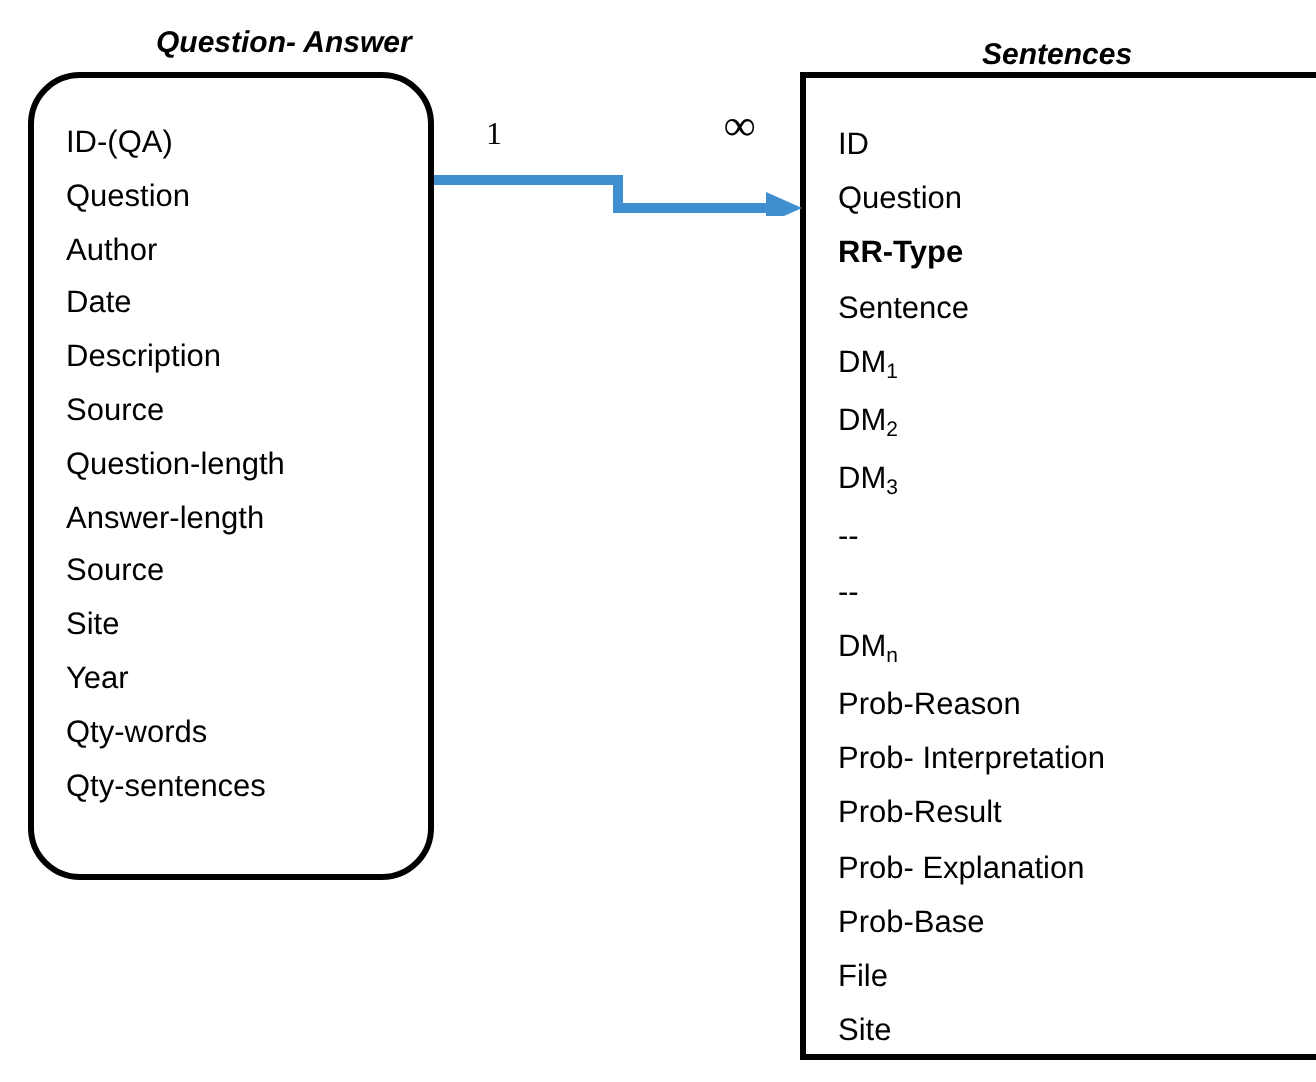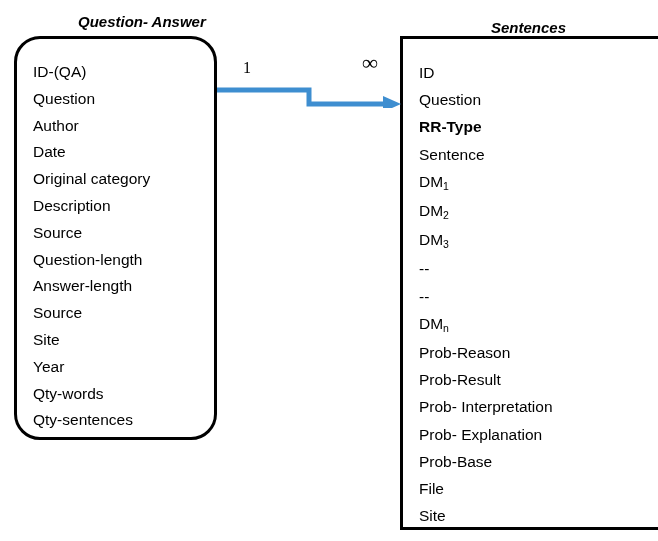--- a/index.html
+++ b/index.html
@@ -108,21 +108,20 @@
 <div class="diagram">
 
   <div class="entity-title" id="qa-title">Question- Answer</div>
 
   <div class="entity-box" id="qa-box">
     <ul class="attr-list" id="qa-attrs">
         <li class="attr">ID-(QA)</li>
         <li class="attr">Question</li>
         <li class="attr">Author</li>
         <li class="attr">Date</li>
-        <li class="attr">Original category</li>
         <li class="attr">Description</li>
         <li class="attr">Source</li>
         <li class="attr">Question-length</li>
         <li class="attr">Answer-length</li>
         <li class="attr">Source</li>
         <li class="attr">Site</li>
         <li class="attr">Year</li>
         <li class="attr">Qty-words</li>
         <li class="attr">Qty-sentences</li>
       </ul>
@@ -136,22 +135,22 @@
         <li class="attr">Question</li>
         <li class="attr bold">RR-Type</li>
         <li class="attr">Sentence</li>
         <li class="attr">DM<sub>1</sub></li>
         <li class="attr">DM<sub>2</sub></li>
         <li class="attr">DM<sub>3</sub></li>
         <li class="attr">--</li>
         <li class="attr">--</li>
         <li class="attr">DM<sub>n</sub></li>
         <li class="attr">Prob-Reason</li>
+        <li class="attr">Prob- Interpretation</li>
         <li class="attr">Prob-Result</li>
-        <li class="attr">Prob- Interpretation</li>
         <li class="attr">Prob- Explanation</li>
         <li class="attr">Prob-Base</li>
         <li class="attr">File</li>
         <li class="attr">Site</li>
       </ul>
   </div>
 
   <div class="card-label" id="card-one">1</div>
 
   <div class="card-label" id="card-many">∞</div>

